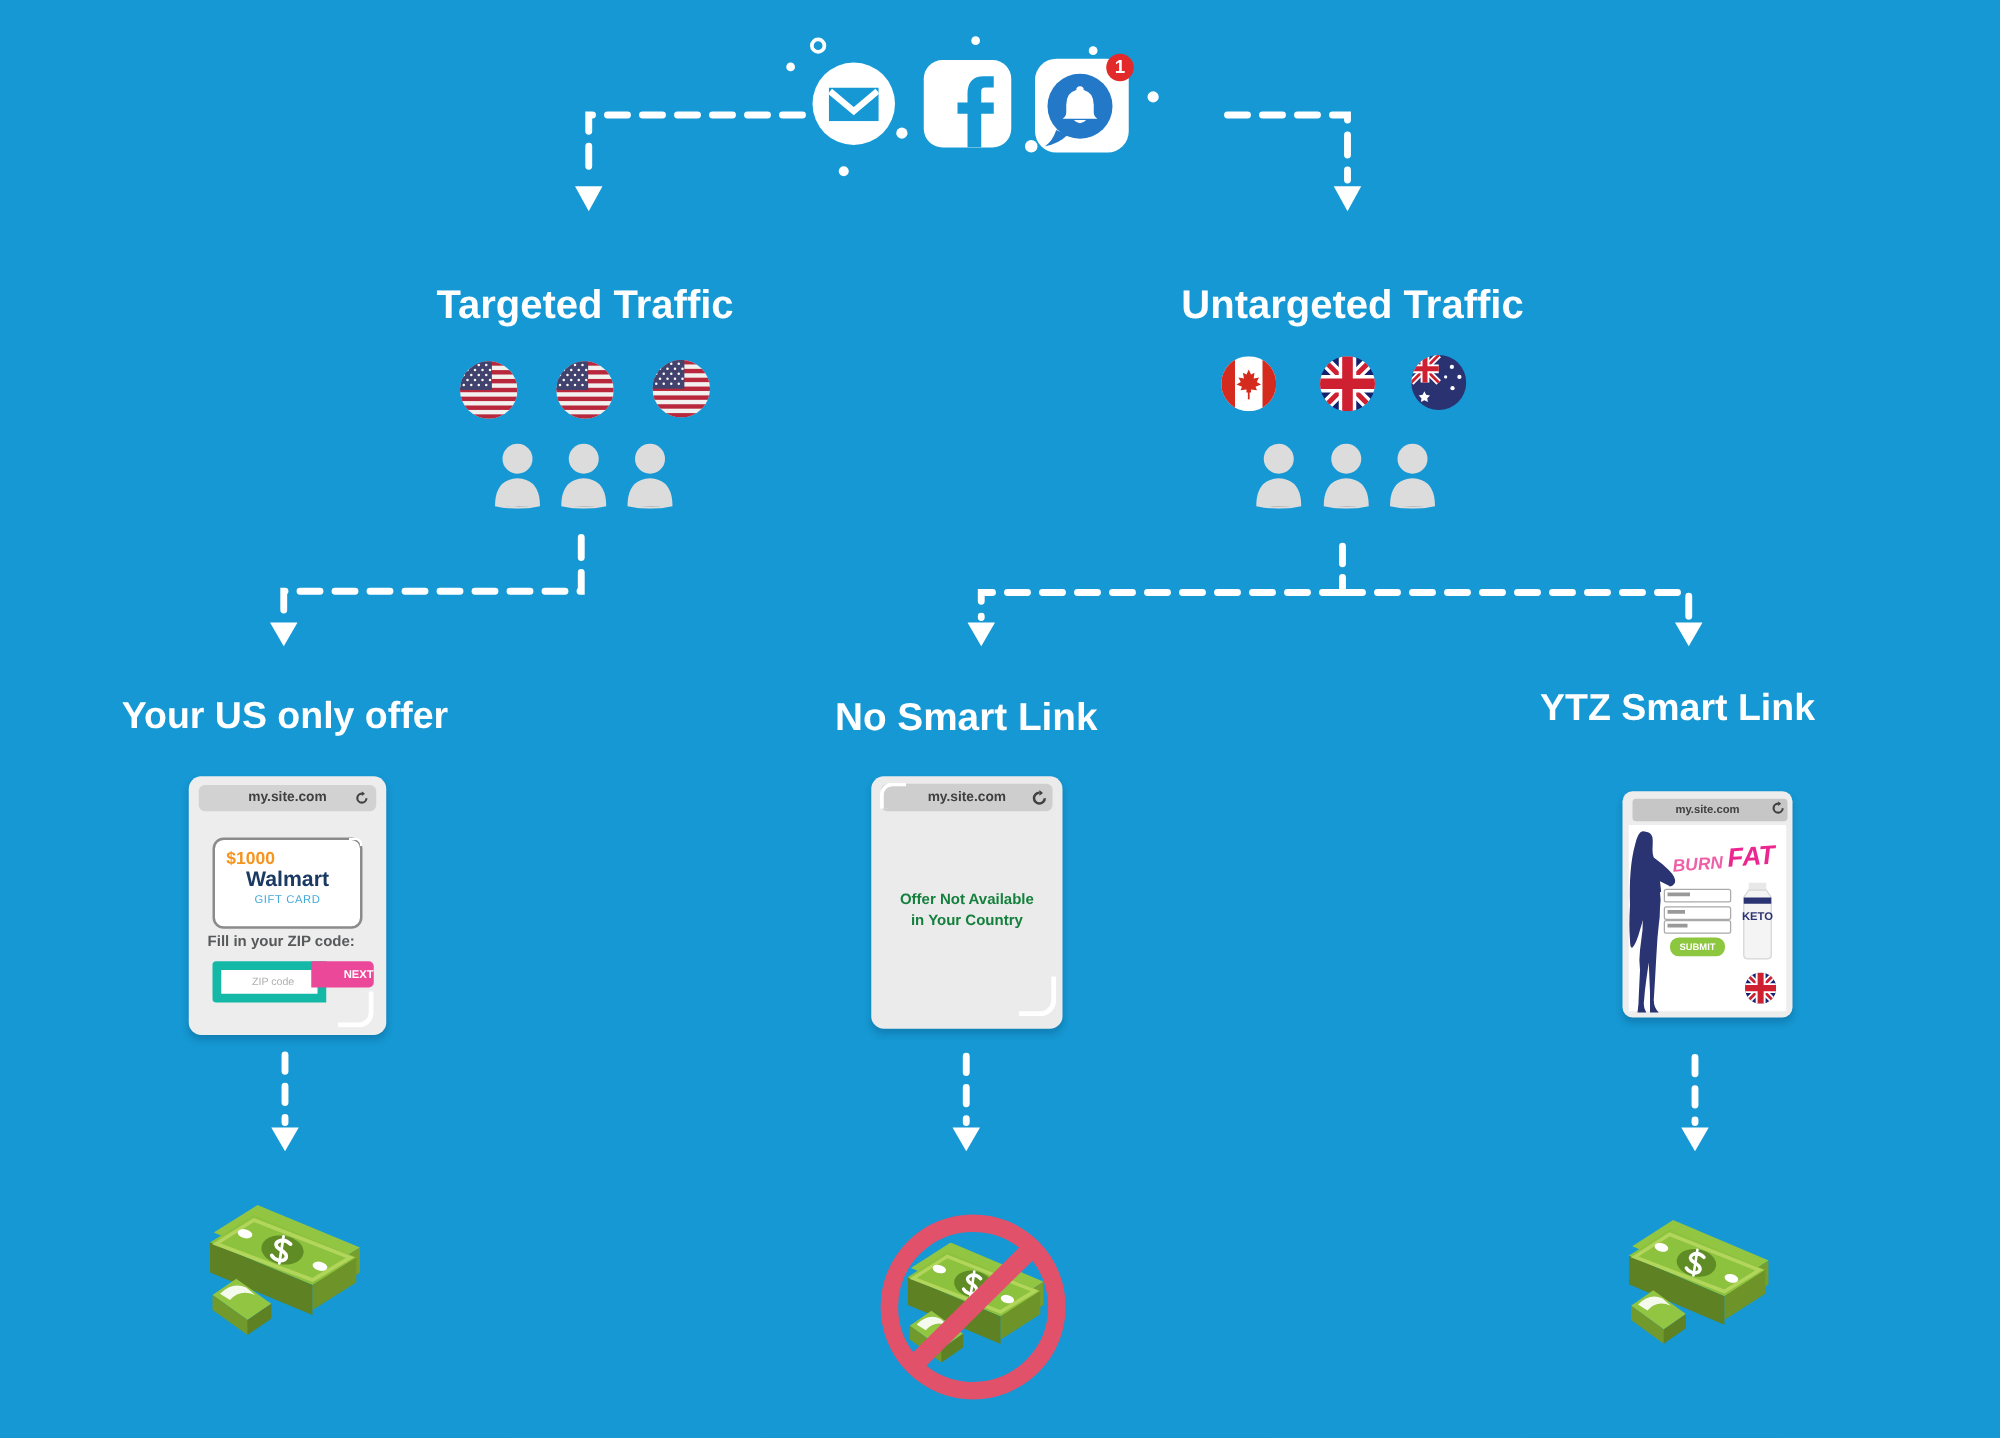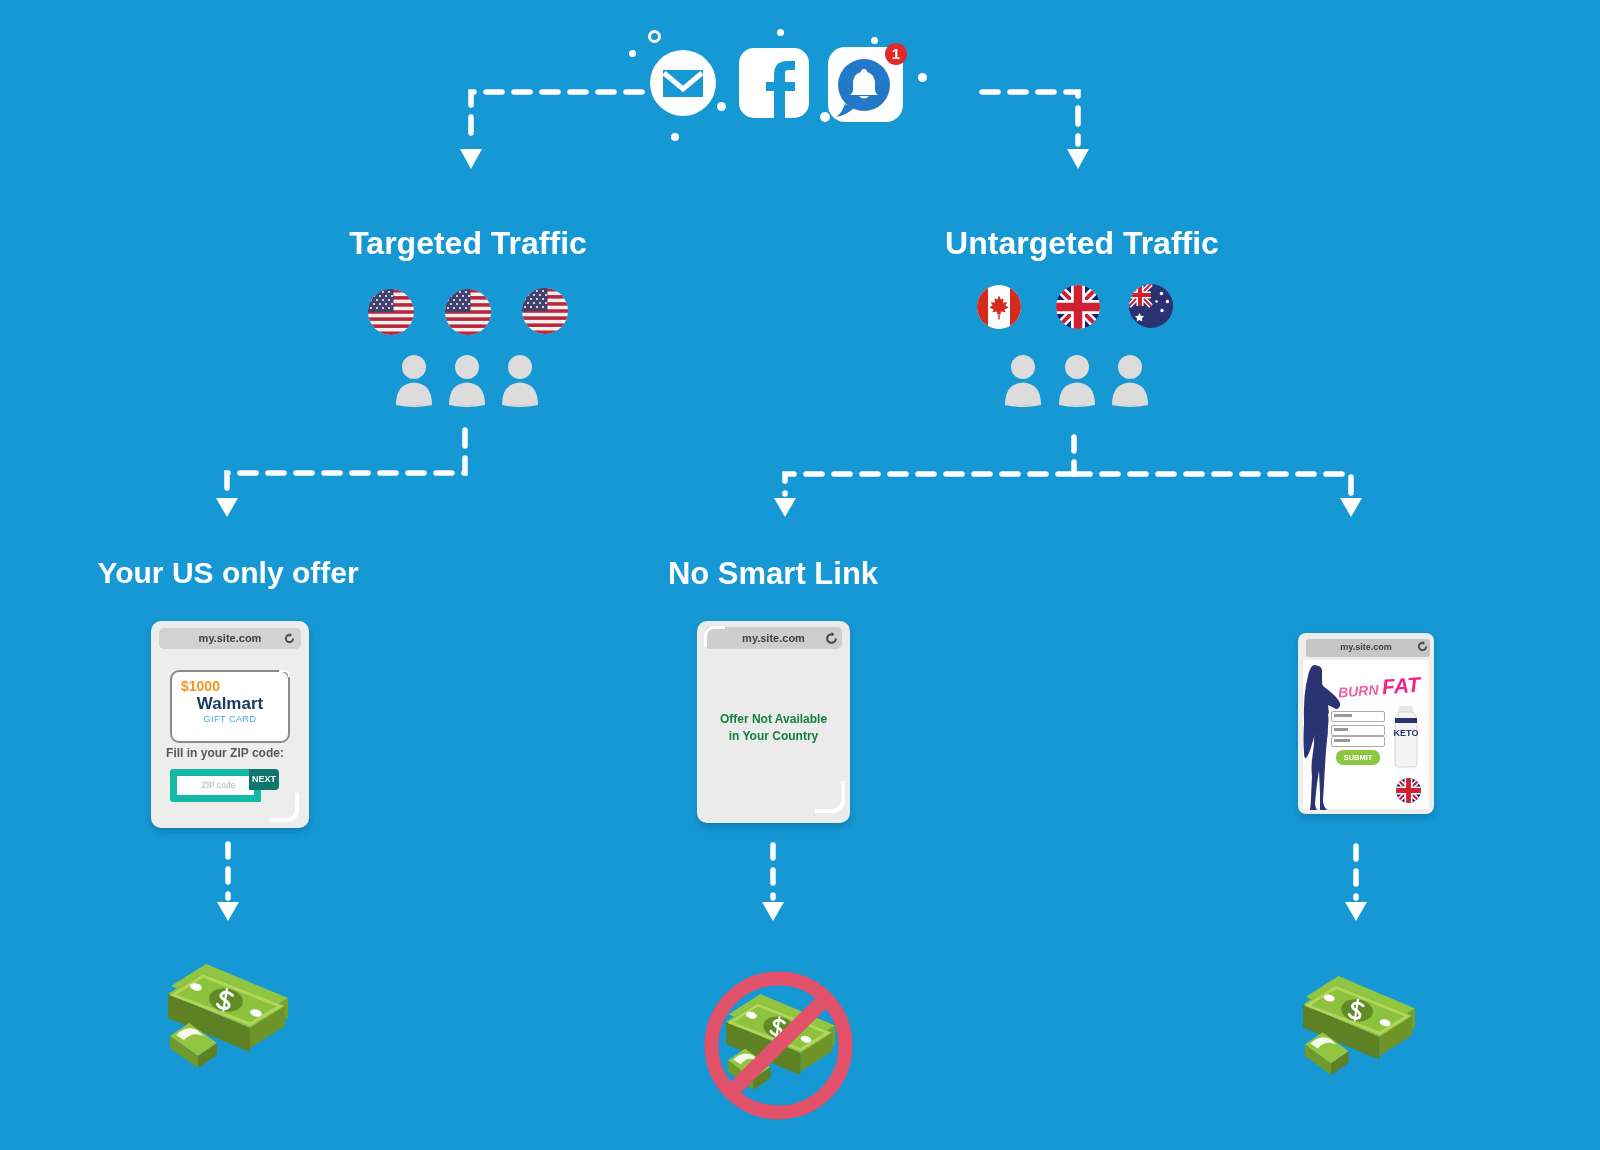--- a/index.html
+++ b/index.html
@@ -63,20 +63,21 @@
       <polygon points="217,902 239,902 228,921"></polygon>
       <polygon points="762,902 784,902 773,921"></polygon>
       <polygon points="1345,902 1367,902 1356,921"></polygon>
     </g>
   </svg>
 
   <div class="title" style="left:468px;top:225px;font-size:32px;">Targeted Traffic</div>
   <div class="title" style="left:1082px;top:225px;font-size:32px;">Untargeted Traffic</div>
   <div class="title" style="left:228px;top:556px;font-size:30px;">Your US only offer</div>
   <div class="title" style="left:773px;top:556px;font-size:31px;">No Smart Link</div>
+  <div class="title" style="left:1342px;top:550px;font-size:30px;">YTZ Smart Link</div>
 
   <svg class="abs" style="left:368px;top:289px;" width="46" height="46" viewBox="0 0 46 46">
       <use href="#usflag"></use>
     </svg>
   <svg class="abs" style="left:445px;top:289px;" width="46" height="46" viewBox="0 0 46 46">
       <use href="#usflag"></use>
     </svg>
   <svg class="abs" style="left:522px;top:288px;" width="46" height="46" viewBox="0 0 46 46">
       <use href="#usflag"></use>
     </svg>
@@ -157,21 +158,21 @@
         <use href="#refresh"></use>
       </svg>
     <div class="abs" style="left:19px;top:49px;width:116px;height:69px;background:#fff;border:2px solid #8b8b8b;border-radius:9px;">
       <div class="abs" style="left:9px;top:6px;font-size:14px;font-weight:700;color:#f7941e;">$1000</div>
       <div class="abs" style="left:0;top:22px;width:116px;text-align:center;font-size:17px;font-weight:700;color:#1b3a63;">Walmart</div>
       <div class="abs" style="left:0;top:42px;width:116px;text-align:center;font-size:9px;font-weight:400;color:#3fa9dc;letter-spacing:0.5px;">GIFT CARD</div>
       <div class="abs" style="right:-2px;top:-2px;width:9px;height:5px;border-top:2.5px solid #fff;border-right:2.5px solid #fff;border-top-right-radius:6px;"></div>
     </div>
     <div class="abs" style="left:0;top:125px;width:148px;text-align:center;font-size:12px;font-weight:700;color:#58595b;">Fill in your ZIP code:</div>
     <div class="abs" style="left:19px;top:148px;width:71px;height:19px;background:#fff;border:7px solid #14b8a6;border-radius:3px 0 0 3px;font-size:8.5px;color:#b0b0b0;line-height:19px;padding-left:6px;text-align:center;">ZIP code</div>
-    <div class="abs" style="left:98px;top:148px;width:30px;height:21px;background:#0f766e;border-radius:0 4px 4px 0;color:#fff;font-weight:700;font-size:9px;text-align:center;line-height:21px;">NEXT</div>
+    <div class="abs" style="left:98px;top:148px;width:50px;height:21px;background:#ec4899;border-radius:0 4px 4px 0;color:#fff;font-weight:700;font-size:9px;text-align:right;line-height:21px;">NEXT</div>
     <div class="abs" style="left:119px;top:172px;width:25px;height:25px;border-bottom:4px solid #fff;border-right:4px solid #fff;border-bottom-right-radius:12px;"></div>
   </div>
 
   <div class="abs" style="left:697px;top:621px;width:153px;height:202px;background:#ebebeb;border-radius:10px;box-shadow:0 4px 6px rgba(0,40,70,.22);">
     <div class="abs" style="left:8px;top:6px;width:137px;height:22px;background:#cecece;border-radius:5px;"></div>
     <div class="abs" style="left:0;top:11px;width:153px;text-align:center;font-size:11px;font-weight:700;color:#404040;">my.site.com</div>
     <svg class="abs" style="left:128px;top:11px;" width="13" height="13" viewBox="0 0 13 13">
         <use href="#refresh"></use>
       </svg>
     <div class="abs" style="left:0;top:90px;width:153px;text-align:center;font-size:12px;font-weight:700;color:#15803d;line-height:17px;">Offer Not Available<br>in Your Country</div>

